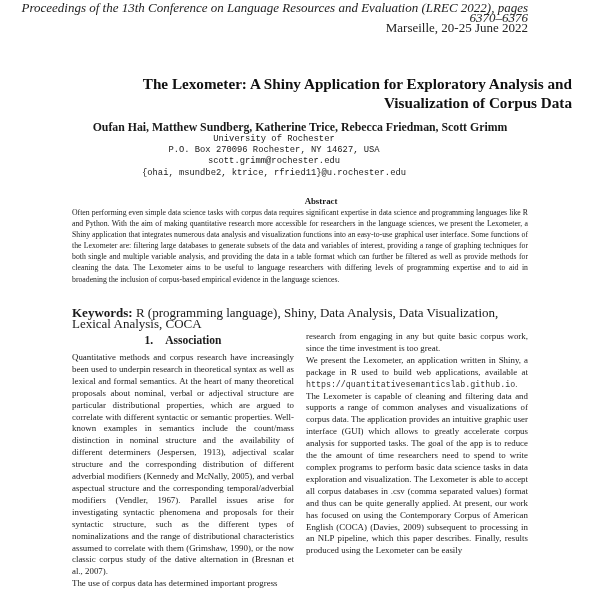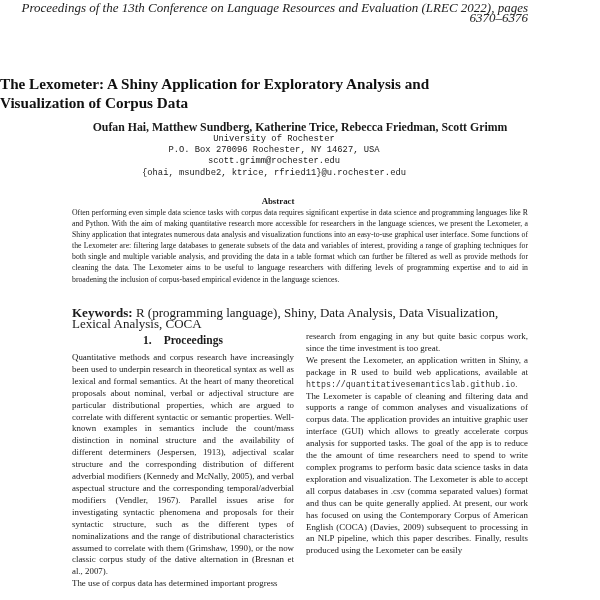--- a/index.html
+++ b/index.html
@@ -1,48 +1,49 @@
 <!DOCTYPE html>
 <html><head>
 <meta charset="utf-8">
 <style>
   html, body { margin: 0; padding: 0; background: #ffffff; }
   body { width: 600px; height: 600px; overflow: hidden; position: relative;
          font-family: "Liberation Serif", "DejaVu Serif", serif; color: #1a1a1a; }
   .header-block { position: absolute; top: 3px; right: 72px; text-align: right;
                   font-size: 13px; line-height: 10px; color: #222; }
   .header-block .italic { font-style: italic; }
-  .title { position: absolute; top: 74px; left: 0; width: 572px; text-align: left;
+  .title { position: absolute; top: 74px; left: 0; width: 572px; text-align: right;
            font-weight: bold; font-size: 15.2px; line-height: 19px; color: #111; }
   .authors { position: absolute; top: 120px; left: 0; width: 600px; text-align: center;
              font-weight: bold; font-size: 11.8px; line-height: 14px; }
   .affil { position: absolute; top: 134px; left: 0; width: 548px; text-align: center;
            font-size: 8.8px; line-height: 11.2px; font-family: Liberation Mono, monospace; }
   .abstract-title { position: absolute; top: 196px; left: 0; width: 556px; text-align: center;
-                    font-weight: bold; font-size: 8.8px; line-height: 11px; }
+                    font-weight: bold; font-size: 8.8px; line-height: 11px; padding-left: 43px; }
   .abstract-body { position: absolute; top: 207px; left: 72px; width: 456px;
                    font-size: 7.75px; line-height: 11.1px; text-align: justify; }
   .keywords { position: absolute; top: 307px; left: 72px; width: 456px;
               font-size: 13px; line-height: 11px; }
   .keywords b { font-weight: bold; }
   .col { position: absolute; top: 334px; width: 222px; font-size: 8.9px; line-height: 11.9px;
          text-align: justify; }
   .col.left { left: 72px; }
   .col.right { left: 306px; top: 331px; }
   .section-heading { font-weight: bold; font-size: 11.5px; text-align: center;
                      margin-bottom: 5px; line-height: 13px; }
   .section-heading .num { margin-right: 12px; }
   .para { margin: 0; text-indent: 0; }
   .mono { font-family: "Liberation Mono", "DejaVu Sans Mono", monospace; font-size: 8.3px; color: #333; }
 </style>
 </head>
 <body>
 
 <div class="header-block">
   <div class="italic">Proceedings of the 13th Conference on Language Resources and Evaluation (LREC 2022), pages 6370–6376</div>
+  <div>Marseille, 20-25 June 2022</div>
 </div>
 
 <div class="title">
   <div>The Lexometer: A Shiny Application for Exploratory Analysis and</div>
   <div>Visualization of Corpus Data</div>
 </div>
 
 <div class="authors">Oufan Hai, Matthew Sundberg, Katherine Trice, Rebecca Friedman, Scott Grimm</div>
 
 <div class="affil">
@@ -52,21 +53,21 @@
   <div>{ohai, msundbe2, ktrice, rfried11}@u.rochester.edu</div>
 </div>
 
 <div class="abstract-title">Abstract</div>
 <div class="abstract-body">Often performing even simple data science tasks with corpus data requires significant expertise in data science and programming languages like R and Python. With the aim of making quantitative research more accessible for researchers in the language sciences, we present the Lexometer, a Shiny application that integrates numerous data analysis and visualization functions into an easy-to-use graphical user interface. Some functions of the Lexometer are: filtering large databases to generate subsets of the data and variables of interest, providing a range of graphing techniques for both single and multiple variable analysis, and providing the data in a table format which can further be filtered as well as provide methods for cleaning the data. The Lexometer aims to be useful to language researchers with differing levels of programming expertise and to aid in broadening the inclusion of corpus-based empirical evidence in the language sciences.</div>
 
 <div class="keywords"><b>Keywords:</b><span> R (programming language), Shiny, Data Analysis, Data Visualization, Lexical Analysis, COCA</span></div>
 
 <div class="col left">
   <div class="section-heading">
-    <span class="num">1.</span><span>Proceedings</span>
+    <span class="num">1.</span><span>Association</span>
   </div>
   <p class="para">Quantitative methods and corpus research have increasingly been used to underpin research in theoretical syntax as well as lexical and formal semantics. At the heart of many theoretical proposals about nominal, verbal or adjectival structure are particular distributional properties, which are argued to correlate with different syntactic or semantic properties. Well-known examples in semantics include the count/mass distinction in nominal structure and the availability of different determiners (Jespersen, 1913), adjectival scalar structure and the corresponding distribution of different adverbial modifiers (Kennedy and McNally, 2005), and verbal aspectual structure and the corresponding temporal/adverbial modifiers (Vendler, 1967). Parallel issues arise for investigating syntactic phenomena and proposals for their syntactic structure, such as the different types of nominalizations and the range of distributional characteristics assumed to correlate with them (Grimshaw, 1990), or the now classic corpus study of the dative alternation in (Bresnan et al., 2007).</p>
   <p class="para">The use of corpus data has determined important progress</p>
 </div>
 
 <div class="col right">
   <p class="para">research from engaging in any but quite basic corpus work, since the time investment is too great.</p>
   <p class="para"><span>We present the Lexometer, an application written in Shiny, a package in R used to build web applications, available at </span><span class="mono">https://quantitativesemanticslab.github.io</span><span>. The Lexometer is capable of cleaning and filtering data and supports a range of common analyses and visualizations of corpus data. The application provides an intuitive graphic user interface (GUI) which allows to greatly accelerate corpus analysis for supported tasks. The goal of the app is to reduce the the amount of time researchers need to spend to write complex programs to perform basic data science tasks in data exploration and visualization. The Lexometer is able to accept all corpus databases in .csv (comma separated values) format and thus can be quite generally applied. At present, our work has focused on using the Contemporary Corpus of American English (COCA) (Davies, 2009) subsequent to processing in an NLP pipeline, which this paper describes. Finally, results produced using the Lexometer can be easily</span></p>
 </div>
 

